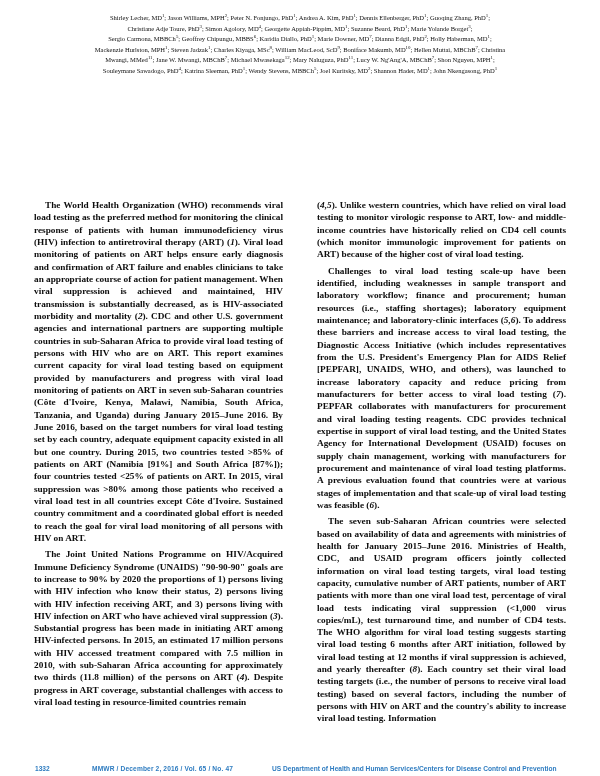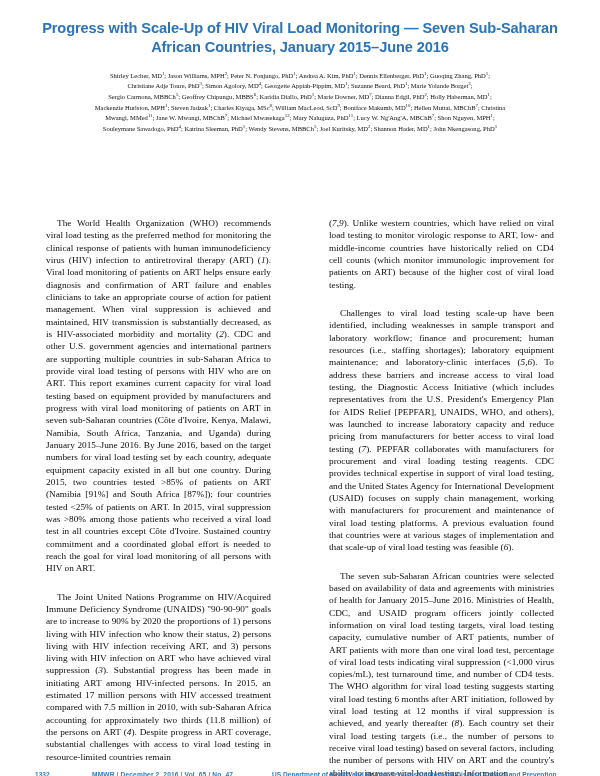--- a/index.html
+++ b/index.html
@@ -60,28 +60,29 @@
     position: absolute;
     top: 182px;
     left: 30px;
     width: 540px;
     display: flex;
     gap: 26px;
   }
   .col { width: 257px; }
 
   .col p {
-    margin: 16px;
+    margin: 4px;
     font-family: "Liberation Serif", serif;
     font-size: 9.25px;
     line-height: 1.333;
     text-align: justify;
     text-justify: inter-word;
     hyphens: manual;
     color: #0d0d0d;
+    font-weight: bold;
   }
   .col p + p { text-indent: 11px; }
   .col p.first { text-indent: 11px; }
 
   
   .footer {
     position: absolute;
     left: 0;
     top: 752px;
     width: 600px;
@@ -95,43 +96,39 @@
   .footer .agency  { position: absolute; left: 272px; top: 0; letter-spacing: 0.02px; }
 
   em { font-style: italic; }
 </style>
 </head>
 <body>
 
 <div class="page">
 
 
-  <h1 class="article-title">
-    <span>Progress with Scale-Up of HIV Viral Load Monitoring — Seven Sub-Saharan</span>
-    <span>African Countries, January 2015–June 2016</span>
-  </h1>
 
   <div class="authors">
     <span class="ln">Shirley Lecher, MD<sup>1</sup>; Jason Williams, MPH<sup>2</sup>; Peter N. Fonjungo, PhD<sup>1</sup>; Andrea A. Kim, PhD<sup>1</sup>; Dennis Ellenberger, PhD<sup>1</sup>; Guoqing Zhang, PhD<sup>1</sup>;</span>
     <span class="ln">Christiane Adje Toure, PhD<sup>3</sup>; Simon Agolory, MD<sup>4</sup>; Georgette Appiah-Pippim, MD<sup>1</sup>; Suzanne Beard, PhD<sup>1</sup>; Marie Yolande Borget<sup>3</sup>;</span>
     <span class="ln">Sergio Carmona, MBBCh<sup>5</sup>; Geoffrey Chipungu, MBBS<sup>6</sup>; Karidia Diallo, PhD<sup>1</sup>; Marie Downer, MD<sup>7</sup>; Dianna Edgil, PhD<sup>2</sup>; Holly Haberman, MD<sup>1</sup>;</span>
     <span class="ln">Mackenzie Hurlston, MPH<sup>1</sup>; Steven Jadzak<sup>1</sup>; Charles Kiyaga, MSc<sup>8</sup>; William MacLeod, ScD<sup>9</sup>; Boniface Makumb, MD<sup>10</sup>; Hellen Muttai, MBChB<sup>7</sup>; Christina</span>
     <span class="ln">Mwangi, MMed<sup>11</sup>; Jane W. Mwangi, MBChB<sup>7</sup>; Michael Mwasekaga<sup>12</sup>; Mary Naluguza, PhD<sup>11</sup>; Lucy W. Ng'Ang'A, MBChB<sup>7</sup>; Shon Nguyen, MPH<sup>1</sup>;</span>
     <span class="ln">Souleymane Sawadogo, PhD<sup>4</sup>; Katrina Sleeman, PhD<sup>1</sup>; Wendy Stevens, MBBCh<sup>5</sup>; Joel Kuritsky, MD<sup>2</sup>; Shannon Hader, MD<sup>1</sup>; John Nkengasong, PhD<sup>1</sup></span>
   </div>
 
   <div class="columns">
 
     <div class="col">
       <p class="first">The World Health Organization (WHO) recommends viral load testing as the preferred method for monitoring the clinical response of patients with human immunodeficiency virus (HIV) infection to antiretroviral therapy (ART) (<em>1</em>). Viral load monitoring of patients on ART helps ensure early diagnosis and confirmation of ART failure and enables clinicians to take an appropriate course of action for patient management. When viral suppression is achieved and maintained, HIV transmission is substantially decreased, as is HIV-associated morbidity and mortality (<em>2</em>). CDC and other U.S. government agencies and international partners are supporting multiple countries in sub-Saharan Africa to provide viral load testing of persons with HIV who are on ART. This report examines current capacity for viral load testing based on equipment provided by manufacturers and progress with viral load monitoring of patients on ART in seven sub-Saharan countries (Côte d'Ivoire, Kenya, Malawi, Namibia, South Africa, Tanzania, and Uganda) during January 2015–June 2016. By June 2016, based on the target numbers for viral load testing set by each country, adequate equipment capacity existed in all but one country. During 2015, two countries tested &gt;85% of patients on ART (Namibia [91%] and South Africa [87%]); four countries tested &lt;25% of patients on ART. In 2015, viral suppression was &gt;80% among those patients who received a viral load test in all countries except Côte d'Ivoire. Sustained country commitment and a coordinated global effort is needed to reach the goal for viral load monitoring of all persons with HIV on ART.</p>
       <p>The Joint United Nations Programme on HIV/Acquired Immune Deficiency Syndrome (UNAIDS) "90-90-90" goals are to increase to 90% by 2020 the proportions of 1) persons living with HIV infection who know their status, 2) persons living with HIV infection receiving ART, and 3) persons living with HIV infection on ART who have achieved viral suppression (<em>3</em>). Substantial progress has been made in initiating ART among HIV-infected persons. In 2015, an estimated 17 million persons with HIV accessed treatment compared with 7.5 million in 2010, with sub-Saharan Africa accounting for approximately two thirds (11.8 million) of the persons on ART (<em>4</em>). Despite progress in ART coverage, substantial challenges with access to viral load testing in resource-limited countries remain</p>
     </div>
 
     <div class="col">
-      <p>(<em>7,9</em>). Unlike western countries, which have relied on viral load testing to monitor virologic response to ART, low- and middle-income countries have historically relied on CD4 cell counts (which monitor immunologic improvement for patients on ART) because of the higher cost of viral load testing.</p>
+      <p>(<em>4,5</em>). Unlike western countries, which have relied on viral load testing to monitor virologic response to ART, low- and middle-income countries have historically relied on CD4 cell counts (which monitor immunologic improvement for patients on ART) because of the higher cost of viral load testing.</p>
       <p>Challenges to viral load testing scale-up have been identified, including weaknesses in sample transport and laboratory workflow; finance and procurement; human resources (i.e., staffing shortages); laboratory equipment maintenance; and laboratory-clinic interfaces (<em>5,6</em>). To address these barriers and increase access to viral load testing, the Diagnostic Access Initiative (which includes representatives from the U.S. President's Emergency Plan for AIDS Relief [PEPFAR], UNAIDS, WHO, and others), was launched to increase laboratory capacity and reduce pricing from manufacturers for better access to viral load testing (<em>7</em>). PEPFAR collaborates with manufacturers for procurement and viral loading testing reagents. CDC provides technical expertise in support of viral load testing, and the United States Agency for International Development (USAID) focuses on supply chain management, working with manufacturers for procurement and maintenance of viral load testing platforms. A previous evaluation found that countries were at various stages of implementation and that scale-up of viral load testing was feasible (<em>6</em>).</p>
       <p>The seven sub-Saharan African countries were selected based on availability of data and agreements with ministries of health for January 2015–June 2016. Ministries of Health, CDC, and USAID program officers jointly collected information on viral load testing targets, viral load testing capacity, cumulative number of ART patients, number of ART patients with more than one viral load test, percentage of viral load tests indicating viral suppression (&lt;1,000 virus copies/mL), test turnaround time, and number of CD4 tests. The WHO algorithm for viral load testing suggests starting viral load testing 6 months after ART initiation, followed by viral load testing at 12 months if viral suppression is achieved, and yearly thereafter (<em>8</em>). Each country set their viral load testing targets (i.e., the number of persons to receive viral load testing) based on several factors, including the number of persons with HIV on ART and the country's ability to increase viral load testing. Information</p>
     </div>
 
   </div>
 
   <div class="footer">
     <span class="pagenum">1332</span>
     <span class="issue">MMWR  /  December 2, 2016  /  Vol. 65  /  No. 47</span>
     <span class="agency">US Department of Health and Human Services/Centers for Disease Control and Prevention</span>

